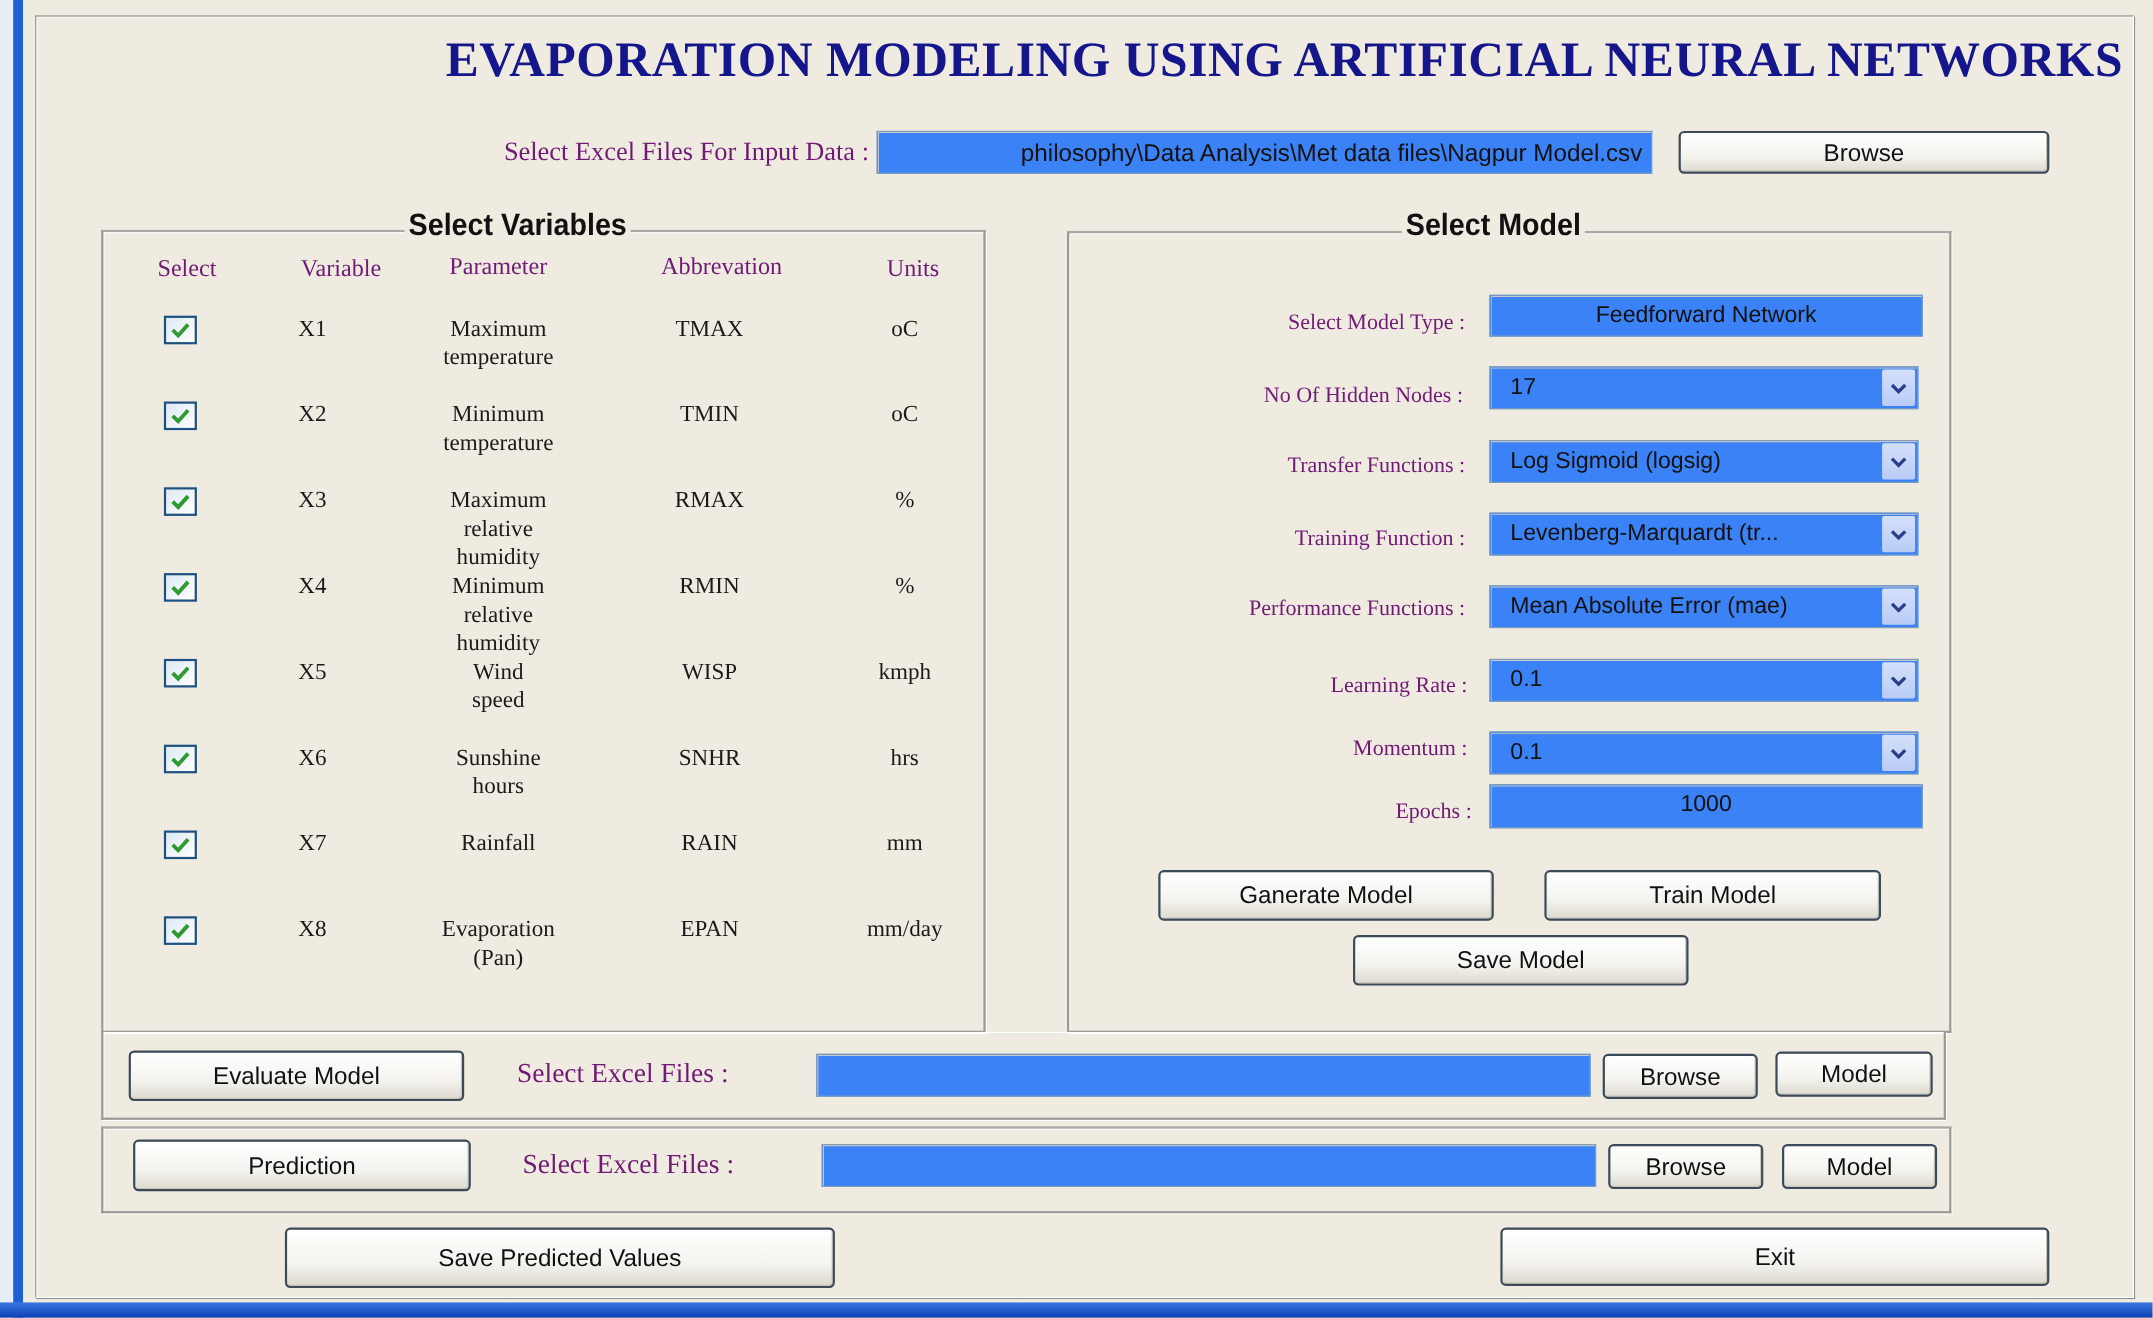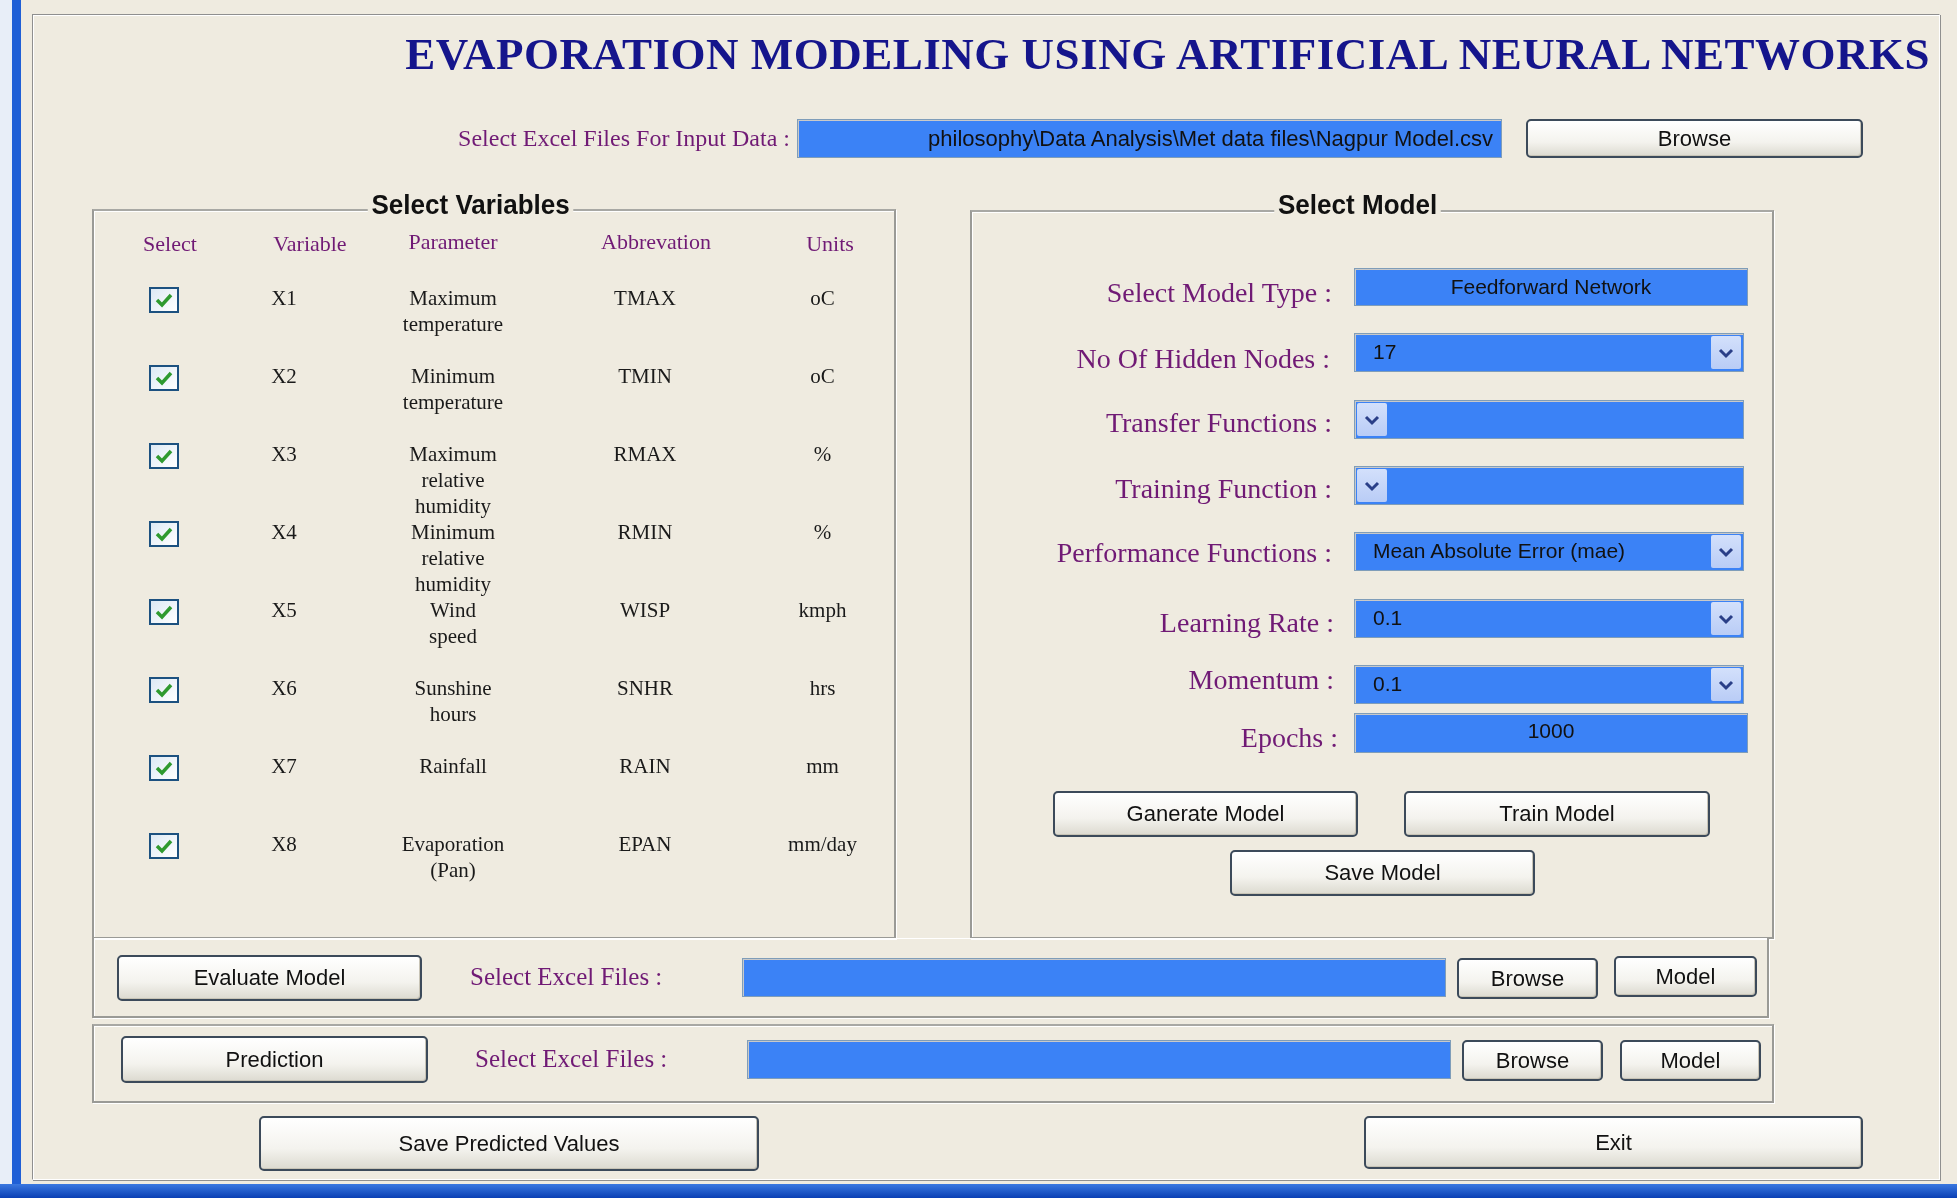--- a/index.html
+++ b/index.html
@@ -41,21 +41,21 @@
     background:#efebe0; padding:0 4px; font-size:28px; font-weight:bold; line-height:34px;
     font-family:"Liberation Sans", sans-serif; color:#111; white-space:nowrap;
     transform:scaleX(0.93);
   }
   .col-head { font-size:22px; line-height:28px; text-align:center; white-space:nowrap; }
   .cell { font-size:21px; line-height:26px; text-align:center; }
   .checkbox {
     width:30px; height:26px; border:2px solid #1c5180; background:linear-gradient(135deg,#dde9f4,#ffffff);
     display:flex; align-items:center; justify-content:center; cursor:pointer;
   }
-  .model-label { font-size:28px; line-height:30px; text-align:right; white-space:nowrap; }
+  .model-label { font-size:20px; line-height:30px; text-align:right; white-space:nowrap; }
   .combo { display:flex; align-items:stretch; }
   .combo .val { flex:1; padding-left:18px; line-height:36px; font-size:21px; overflow:hidden; white-space:nowrap; }
   .combo .arrow {
     width:30px; margin:2px; background:linear-gradient(#d3e0fb,#b9ccf6); border-radius:2px;
     display:flex; align-items:center; justify-content:center; cursor:pointer;
   }
   .center-text { text-align:center; line-height:36px; font-size:21px; }
   .row-label { font-size:25px; line-height:40px; white-space:nowrap; }
 </style>
 </head>
@@ -195,29 +195,31 @@
   <div class="val">17</div>
   <div class="arrow">
       <svg width="16" height="12" viewBox="0 0 16 12">
         <path d="M2 3 L8 9 L14 3" stroke="#2a3f88" stroke-width="3" fill="none"></path>
       </svg>
     </div>
 </div>
 
 <div class="abs serif-bold model-label" style="left:1000px; top:408px; width:332px;">Transfer Functions :</div>
 <div class="abs textbox combo" style="left:1354px; top:400px; width:390px; height:39px;">
+  <div class="val">Log Sigmoid (logsig)</div>
   <div class="arrow">
       <svg width="16" height="12" viewBox="0 0 16 12">
         <path d="M2 3 L8 9 L14 3" stroke="#2a3f88" stroke-width="3" fill="none"></path>
       </svg>
     </div>
 </div>
 
 <div class="abs serif-bold model-label" style="left:1000px; top:474px; width:332px;">Training Function :</div>
 <div class="abs textbox combo" style="left:1354px; top:466px; width:390px; height:39px;">
+  <div class="val">Levenberg-Marquardt (tr...</div>
   <div class="arrow">
       <svg width="16" height="12" viewBox="0 0 16 12">
         <path d="M2 3 L8 9 L14 3" stroke="#2a3f88" stroke-width="3" fill="none"></path>
       </svg>
     </div>
 </div>
 
 <div class="abs serif-bold model-label" style="left:990px; top:538px; width:342px;">Performance Functions :</div>
 <div class="abs textbox combo" style="left:1354px; top:532px; width:390px; height:39px;">
   <div class="val">Mean Absolute Error (mae)</div>

